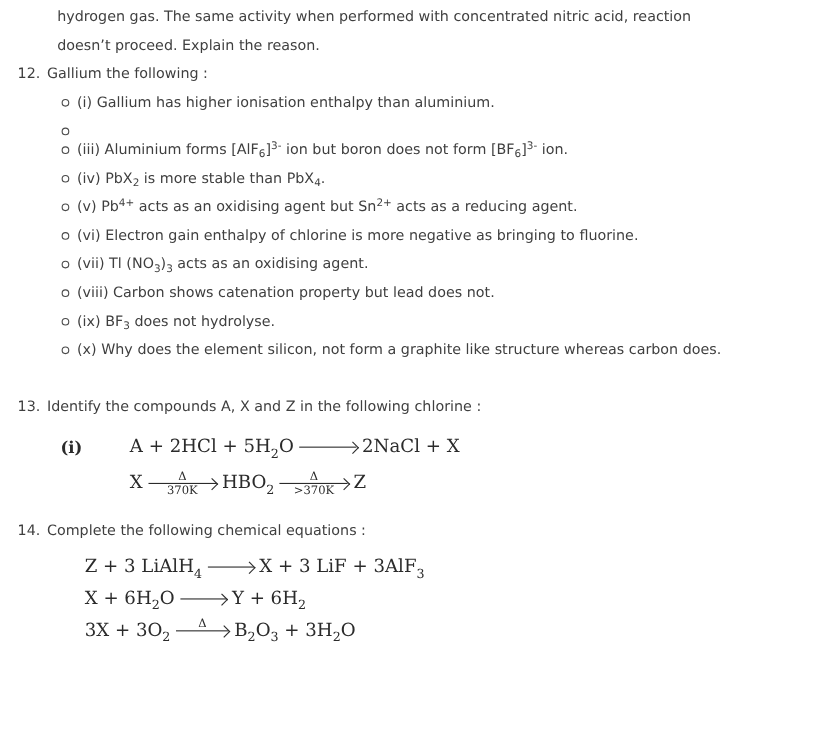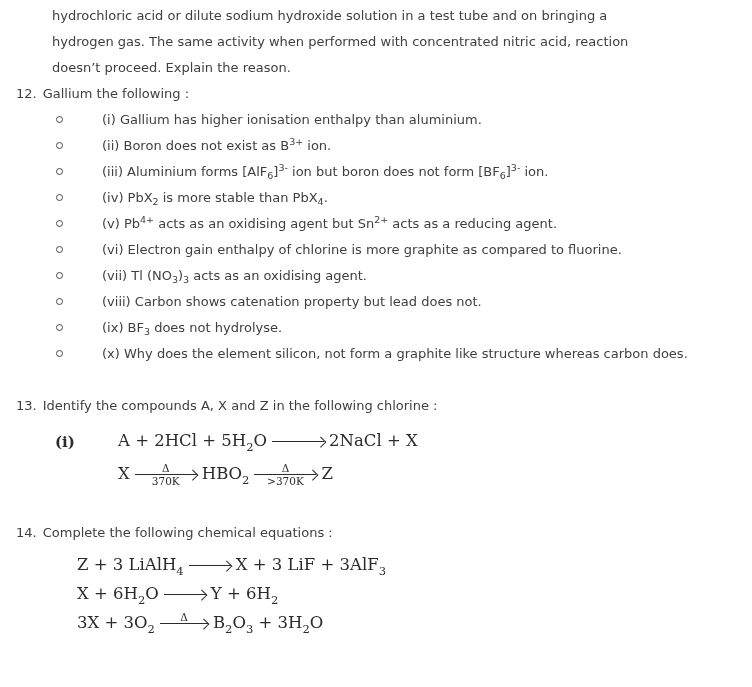--- a/index.html
+++ b/index.html
@@ -13,25 +13,25 @@
   }
 
   
   .para { margin: 3px 0 0 52px; }
   .pline { line-height: 26px; white-space: nowrap; }
 
   
   .qhead { display: flex; margin-left: 16px; line-height: 26px; }
   .qnum  { margin-right: 6px; flex: none; }
   .q13head { margin-top: 26px; }
-  .q14head { margin-top: 29px; text-align: center; }
+  .q14head { margin-top: 14px; text-align: center; }
 
   
   .qlist { margin: 0 0 0 56px; padding: 0; list-style: none; }
-  .qlist li { display: flex; line-height: 26px; gap: 32px; }
+  .qlist li { display: flex; line-height: 26px; }
   .bullet { flex: none; width: 8px; height: 8px; margin: 9px 6px 0 0; position: relative; }
   .bullet::after {
     content: ''; position: absolute; left: 0; top: 0;
     width: 5px; height: 5px; border: 1.2px solid #4a4a4a; border-radius: 50%;
   }
   .li-text { flex: 0 1 auto; max-width: 625px; }
 
   
   .li-text sup { font-size: 9.5px; line-height: 0; vertical-align: 5px; }
   .li-text sub { font-size: 9.5px; line-height: 0; vertical-align: -3px; }
@@ -64,53 +64,51 @@
     content: ''; position: absolute; right: 0; top: -2.6px;
     width: 6.5px; height: 6.5px;
     border-top: 1.5px solid #2b2b2b; border-right: 1.5px solid #2b2b2b;
     transform: rotate(45deg);
   }
 </style>
 </head>
 <body>
 
 <div class="para">
-  <div class="pline">hydrochloric acid or dilute sodium hydroxide solution in a test tube and on bringing a</div>
   <div class="pline">hydrogen gas. The same activity when performed with concentrated nitric acid, reaction</div>
   <div class="pline">doesn’t proceed. Explain the reason.</div>
 </div>
 
 <div class="qhead">
   <span class="qnum">12.</span>
   <span class="qtitle">Gallium the following :</span>
 </div>
 <ul class="qlist">
   <li>
       <span class="bullet"></span>
       <span class="li-text">(i) Gallium has higher ionisation enthalpy than aluminium.</span>
     </li>
   <li>
       <span class="bullet"></span>
-      <span class="li-text">(ii) Boron does not exist as B<sup>3+</sup> ion.</span>
     </li>
   <li>
       <span class="bullet"></span>
       <span class="li-text">(iii) Aluminium forms [AlF<sub>6</sub>]<sup>3-</sup> ion but boron does not form [BF<sub>6</sub>]<sup>3-</sup> ion.</span>
     </li>
   <li>
       <span class="bullet"></span>
       <span class="li-text">(iv) PbX<sub>2</sub> is more stable than PbX<sub>4</sub>.</span>
     </li>
   <li>
       <span class="bullet"></span>
       <span class="li-text">(v) Pb<sup>4+</sup> acts as an oxidising agent but Sn<sup>2+</sup> acts as a reducing agent.</span>
     </li>
   <li>
       <span class="bullet"></span>
-      <span class="li-text">(vi) Electron gain enthalpy of chlorine is more graphite as compared to fluorine.</span>
+      <span class="li-text">(vi) Electron gain enthalpy of chlorine is more negative as bringing to fluorine.</span>
     </li>
   <li>
       <span class="bullet"></span>
       <span class="li-text">(vii) Tl (NO<sub>3</sub>)<sub>3</sub> acts as an oxidising agent.</span>
     </li>
   <li>
       <span class="bullet"></span>
       <span class="li-text">(viii) Carbon shows catenation property but lead does not.</span>
     </li>
   <li>

